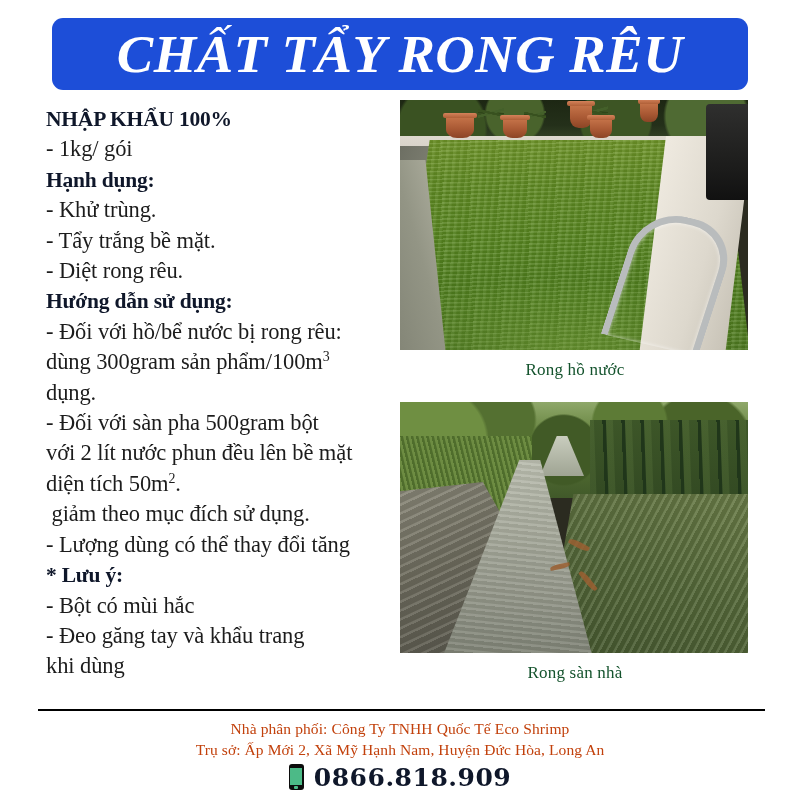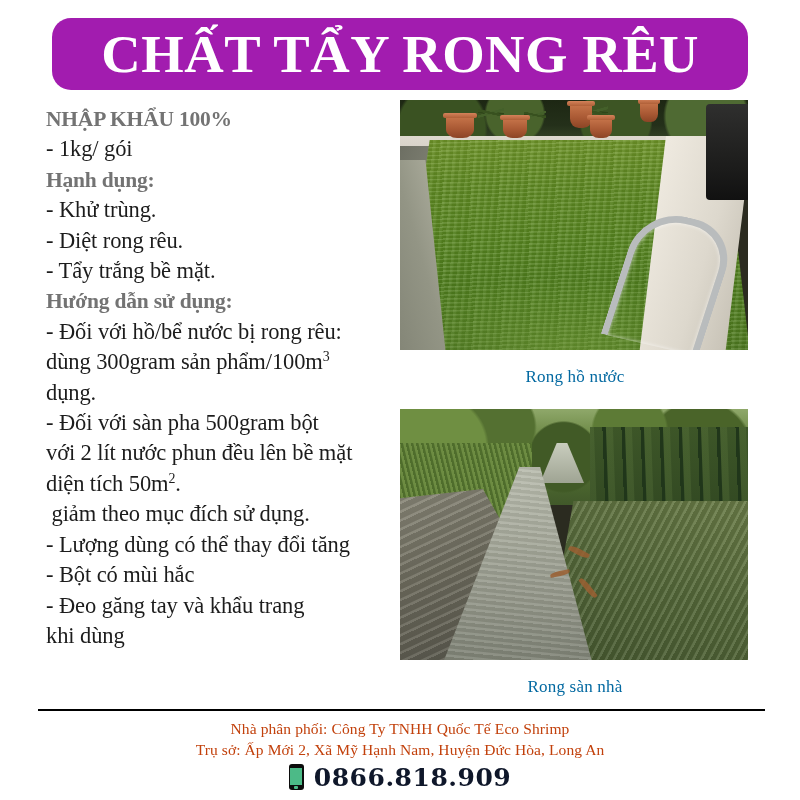--- a/index.html
+++ b/index.html
@@ -15,26 +15,27 @@
     position: relative;
   }
 
   
   #title-banner {
     position: absolute;
     left: 52px;
     top: 18px;
     width: 696px;
     height: 72px;
-    background: #a21caf;
-    border-radius: 19px;
+    background: #1d4ed8;
+    border-radius: 11px;
     display: flex;
     align-items: center;
     justify-content: center;
     box-sizing: border-box;
+    font-style: italic;
   }
   #title-banner .title-text {
     color: #ffffff;
     font-family: "Liberation Serif", "DejaVu Serif", serif;
     font-weight: bold;
     font-size: 53px;
     line-height: 1;
     letter-spacing: 0.5px;
     white-space: nowrap;
     transform: scaleX(1.03);
@@ -57,21 +58,21 @@
     width: 350px;
   }
   .line {
     font-size: 22.5px;
     line-height: 30.4px;
     color: #1c1c1c;
     white-space: pre;
     letter-spacing: -0.1px;
   }
   .line.heading {
-    color: #737373;
+    color: #0f172a;
     font-weight: bold;
     font-size: 21.5px;
     letter-spacing: -0.2px;
   }
   .sup {
     font-size: 0.62em;
     vertical-align: super;
     line-height: 0;
   }
 
@@ -88,24 +89,23 @@
     width: 348px;
     overflow: hidden;
     background: #2b2b20;
   }
   #photo-pool.photo-frame { height: 250px; }
   #photo-path.photo-frame { height: 251px; }
 
   .caption {
     text-align: center;
     font-size: 17px;
-    color: #0369a1;
+    color: #14532d;
     padding-top: 10px;
     letter-spacing: 0.2px;
-    margin-top: 7px;
   }
 
   
   .pool-sky {
     position: absolute; left: 0; top: 0; width: 100%; height: 46px;
     background:
       radial-gradient(circle at 12% 60%, #3a5222 0 14%, transparent 15%),
       radial-gradient(circle at 33% 30%, #49632c 0 12%, transparent 13%),
       radial-gradient(circle at 62% 45%, #3d5524 0 16%, transparent 17%),
       radial-gradient(circle at 88% 35%, #4f6a33 0 13%, transparent 14%),
@@ -312,31 +312,32 @@
   <span class="title-text">CHẤT TẨY RONG RÊU</span>
 </div>
 
 <div id="content">
 
   <div id="info-column">
     <div class="line heading">NHẬP KHẨU 100%</div>
     <div class="line">- 1kg/ gói</div>
     <div class="line heading">Hạnh dụng:</div>
     <div class="line">- Khử trùng.</div>
+    <div class="line">- Tẩy trắng bề mặt.</div>
     <div class="line">- Diệt rong rêu.</div>
-    <div class="line">- Tẩy trắng bề mặt.</div>
     <div class="line heading">Hướng dẫn sử dụng:</div>
     <div class="line">- Đối với hồ/bể nước bị rong rêu:</div>
     <div class="line">dùng 300gram sản phẩm/100m<span class="sup">3</span></div>
     <div class="line">dụng.</div>
     <div class="line">- Đối với sàn pha 500gram bột</div>
     <div class="line">với 2 lít nước phun đều lên bề mặt</div>
     <div class="line">diện tích 50m<span class="sup">2</span>.</div>
     <div class="line"> giảm theo mục đích sử dụng.</div>
     <div class="line">- Lượng dùng có thể thay đổi tăng</div>
+    <div class="line heading">* Lưu ý:</div>
     <div class="line">- Bột có mùi hắc</div>
     <div class="line">- Đeo găng tay và khẩu trang</div>
     <div class="line">khi dùng</div>
   </div>
 
   <div id="photo-column">
 
     <div id="photo-pool" class="photo-frame">
       <div class="pool-sky"></div>
       <div class="plant" style="left:78px;  top:-2px; width:26px; height:30px;"></div>

